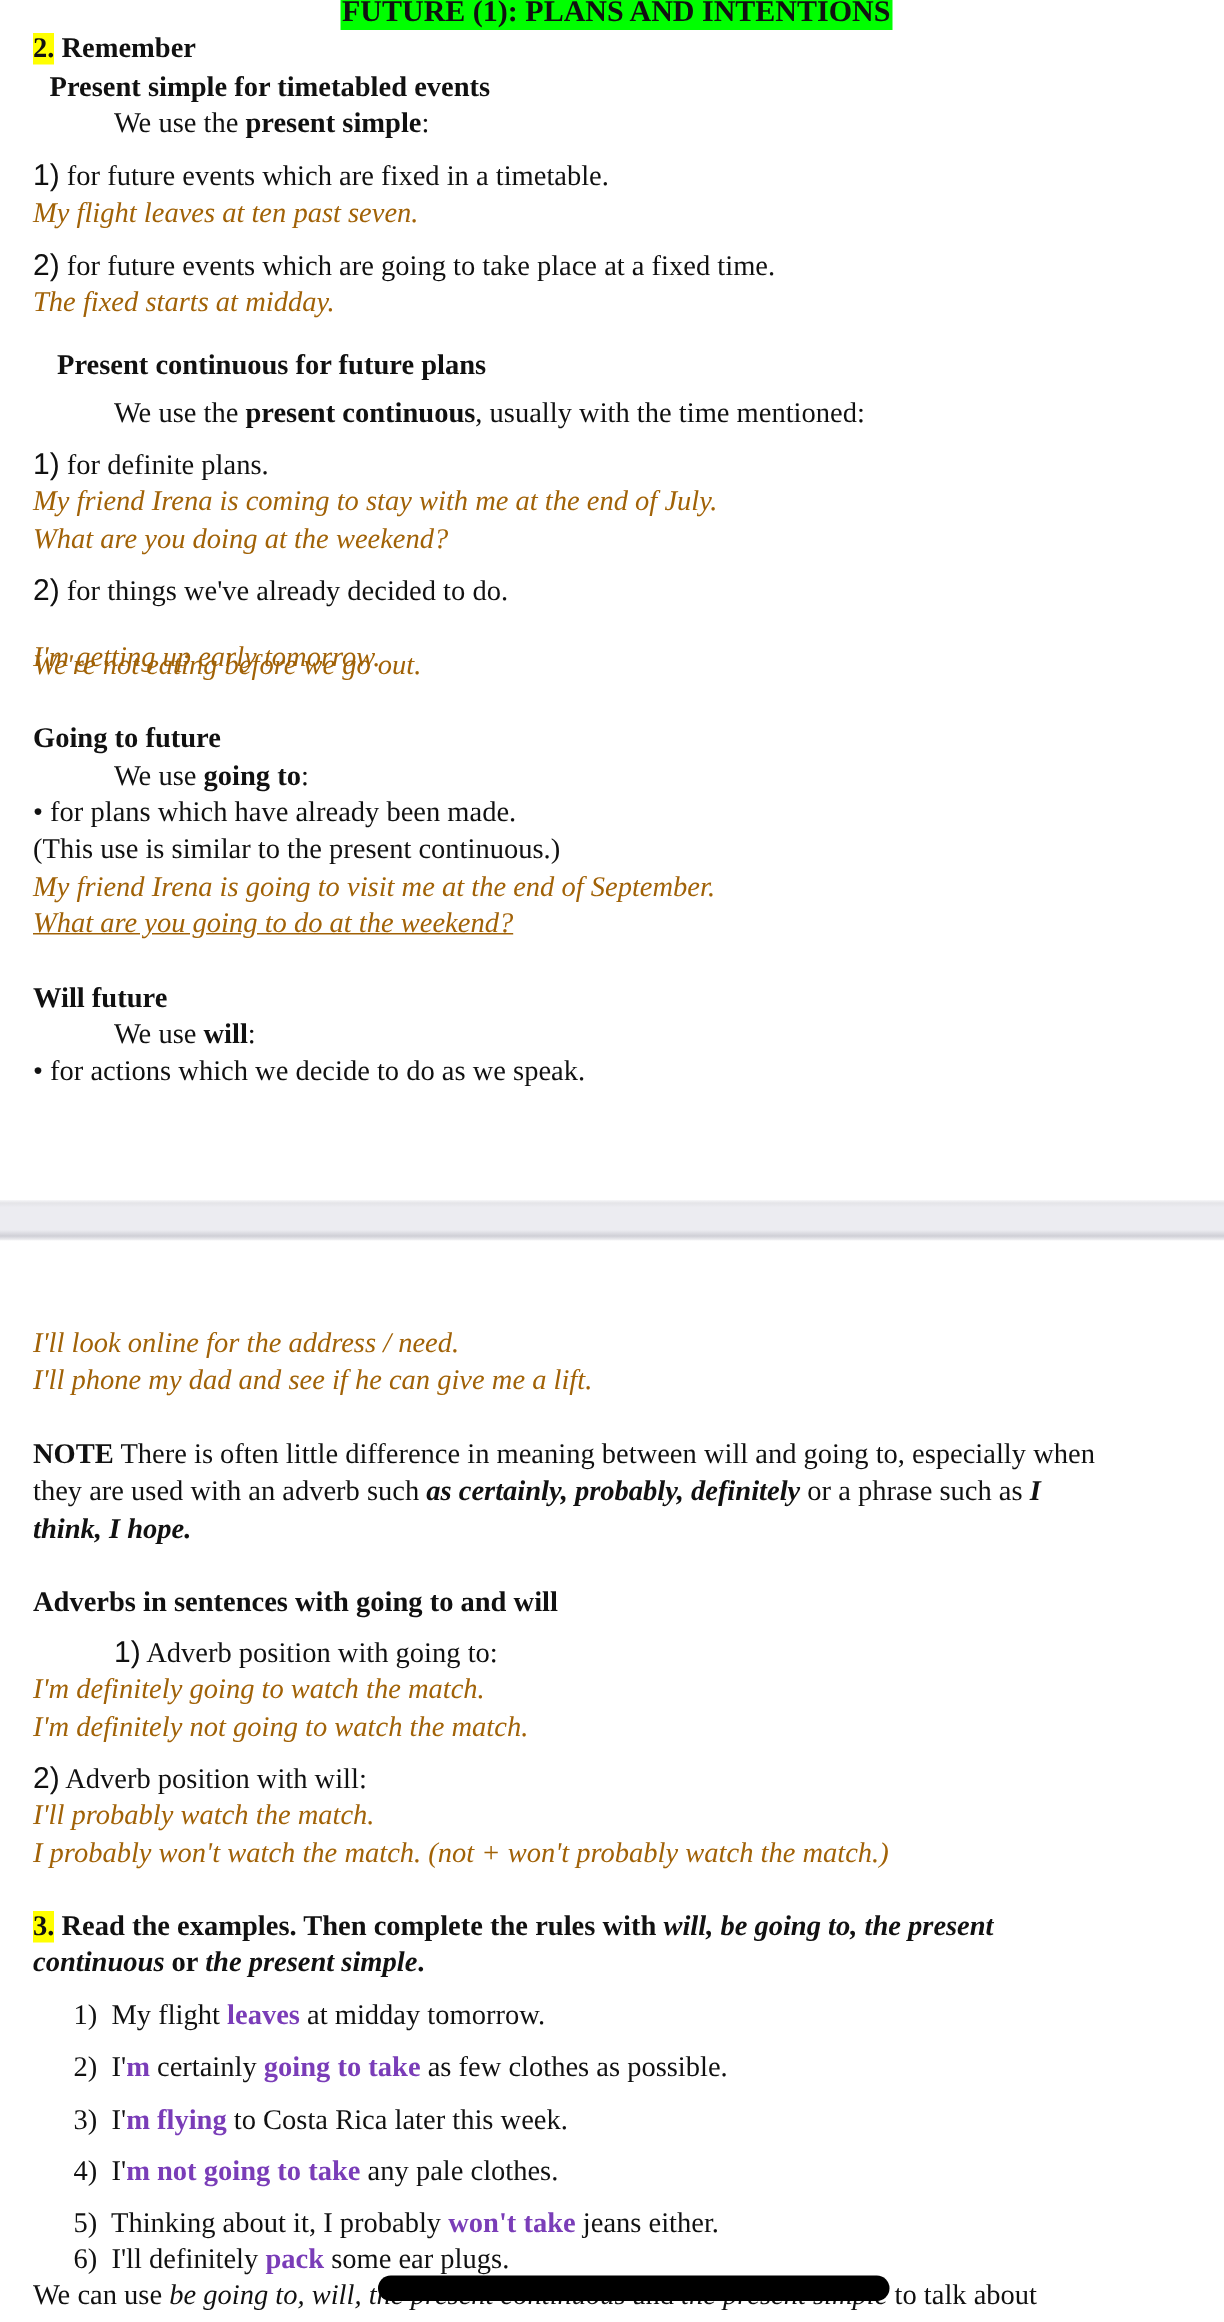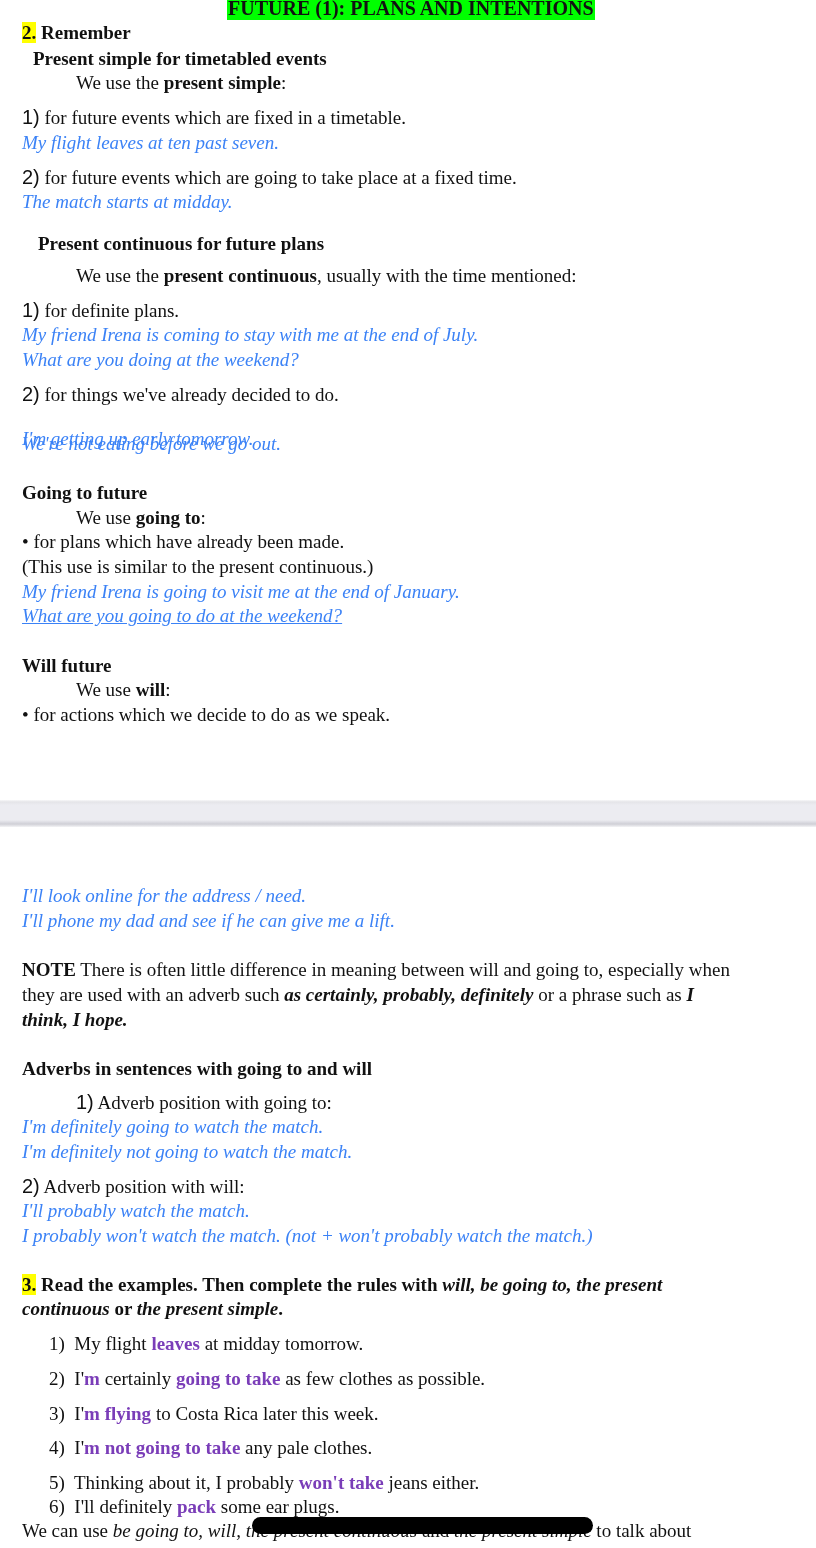--- a/index.html
+++ b/index.html
@@ -5,21 +5,21 @@
     html, body { margin: 0; padding: 0; background: #ffffff; }
     body {
       width: 816px; height: 1548px; position: relative; overflow: hidden;
       font-family: "Liberation Serif", "DejaVu Serif", serif;
       color: #111111;
     }
     .page { position: absolute; left: 0; top: 0; width: 816px; }
     .line { position: absolute; left: 22px; white-space: nowrap; font-size: 19px; line-height: 24px; }
     .indent { left: 76px; }
     .h { font-weight: bold; }
-    .ex { color: #3b82f6; font-style: italic; }
+    .ex { color: #a16207; font-style: italic; }
     .num { font-family: "Liberation Sans", "DejaVu Sans", sans-serif; font-size: 20px; }
     .title {
       position: absolute; top: -3px; left: 227px;
       background: #00ff00; font-weight: bold; font-size: 20px; line-height: 23px;
       padding: 0 1px; white-space: nowrap;
     }
     .yel { background: #ffff00; }
     .purple { color: #7a3db8; font-weight: bold; }
     .divider {
       position: absolute; left: 0; top: 800px; width: 816px; height: 27px;
@@ -43,36 +43,36 @@
   <div class="line h" style="top:21px;">
     <span class="yel">2.</span>
     <span>Remember</span>
   </div>
 
   <div class="line h" style="top:47px;margin-left:11px;">Present simple for timetabled events</div>
   <div class="line indent" style="top:71px;"><span>We use the </span><b>present simple</b><span>:</span></div>
   <div class="line" style="top:105px;"><span class="num">1)</span> <span>for future events which are fixed in a timetable.</span></div>
   <div class="line ex" style="top:131px;">My flight leaves at ten past seven.</div>
   <div class="line" style="top:165px;"><span class="num">2)</span> <span>for future events which are going to take place at a fixed time.</span></div>
-  <div class="line ex" style="top:190px;">The match starts at midday.</div>
+  <div class="line ex" style="top:190px;">The fixed starts at midday.</div>
 
   <div class="line h" style="top:232px;margin-left:16px;">Present continuous for future plans</div>
   <div class="line indent" style="top:264px;"><span>We use the </span><b>present continuous</b><span>, usually with the time mentioned:</span></div>
   <div class="line" style="top:298px;"><span class="num">1)</span> <span>for definite plans.</span></div>
   <div class="line ex" style="top:323px;">My friend Irena is coming to stay with me at the end of July.</div>
   <div class="line ex" style="top:348px;">What are you doing at the weekend?</div>
   <div class="line" style="top:382px;"><span class="num">2)</span> <span>for things we've already decided to do.</span></div>
   <div class="line ex" style="top:427px;">I'm getting up early tomorrow.</div>
   <div class="line ex" style="top:432px;">We're not eating before we go out.</div>
 
   <div class="line h" style="top:481px;">Going to future</div>
   <div class="line indent" style="top:506px;"><span>We use </span><b>going to</b><span>:</span></div>
   <div class="line" style="top:530px;">• for plans which have already been made.</div>
   <div class="line" style="top:555px;">(This use is similar to the present continuous.)</div>
-  <div class="line ex" style="top:580px;">My friend Irena is going to visit me at the end of January.</div>
+  <div class="line ex" style="top:580px;">My friend Irena is going to visit me at the end of September.</div>
   <div class="line ex" style="top:604px;text-decoration:underline;">What are you going to do at the weekend?</div>
 
   <div class="line h" style="top:654px;">Will future</div>
   <div class="line indent" style="top:678px;"><span>We use </span><b>will</b><span>:</span></div>
   <div class="line" style="top:703px;">• for actions which we decide to do as we speak.</div>
 
   <div class="divider"></div>
 
   <div class="line ex" style="top:884px;">I'll look online for the address / need.</div>
   <div class="line ex" style="top:909px;">I'll phone my dad and see if he can give me a lift.</div>

